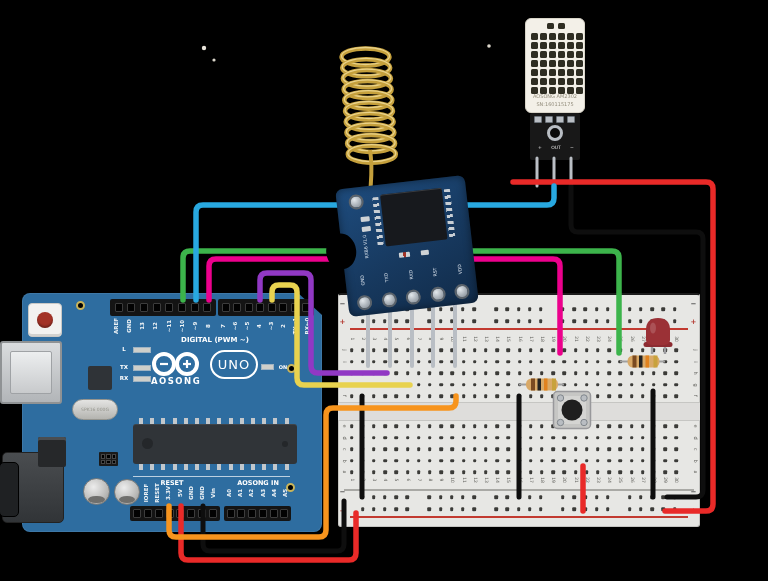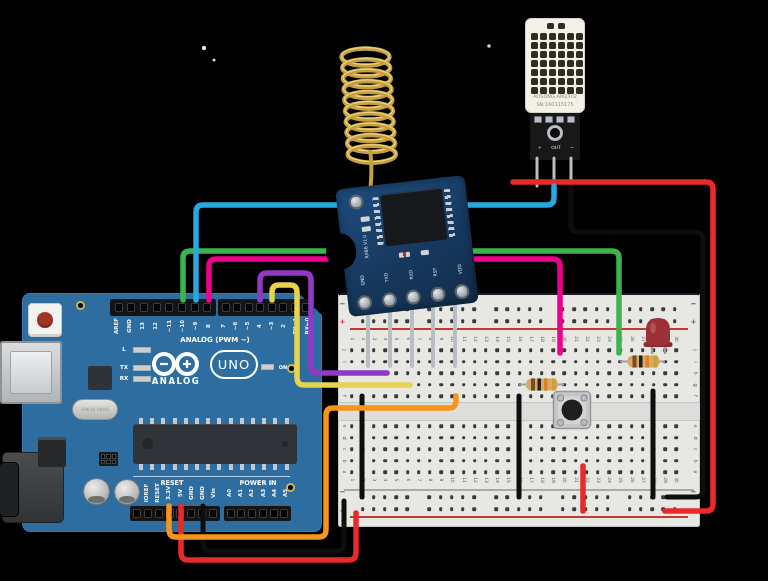--- a/index.html
+++ b/index.html
@@ -172,24 +172,24 @@
       <i></i>
       <i></i>
     </div>
   <div class="abs cap" style="left:83px;top:478px;width:27px;height:27px"></div>
   <div class="abs cap" style="left:114px;top:479px;width:26px;height:26px"></div>
   <div class="abs mhole" style="left:76px;top:301px;width:9px;height:9px"></div>
   <div class="abs mhole" style="left:287px;top:364px;width:9px;height:9px"></div>
   <div class="abs mhole" style="left:286px;top:483px;width:9px;height:9px"></div>
   <div class="abs hline" style="left:133px;top:476px;width:157px;opacity:.8"></div>
 
-  <span class="clabel" style="left:215px;top:340px;font-size:7px;font-weight:bold;color:#fff">ANALOG (PWM ~)</span>
+  <span class="clabel" style="left:215px;top:340px;font-size:7px;font-weight:bold;color:#fff">DIGITAL (PWM ~)</span>
   <span class="clabel" style="left:172px;top:483px;font-size:6.5px;font-weight:bold;color:#fff;background:#2e6da0;padding:0 3px">RESET</span>
-  <span class="clabel" style="left:258px;top:483px;font-size:6.5px;font-weight:bold;color:#fff;background:#2e6da0;padding:0 3px">POWER IN</span>
-  <span class="clabel" style="left:138px;top:381px;font-size:8.5px;font-weight:bold;letter-spacing:1.5px;color:#fff;left:176px">ANALOG</span>
+  <span class="clabel" style="left:258px;top:483px;font-size:6.5px;font-weight:bold;color:#fff;background:#2e6da0;padding:0 3px">AOSONG IN</span>
+  <span class="clabel" style="left:138px;top:381px;font-size:8.5px;font-weight:bold;letter-spacing:1.5px;color:#fff;left:176px">AOSONG</span>
   <span class="clabel" style="left:283px;top:367px;font-size:5px;font-weight:bold;color:#fff">ON</span>
 
   <div class="abs" id="bb-base"></div>
   <div class="abs" id="bb-channel"></div>
   <div class="abs bb-redline" style="left:350px;top:328px;width:338px"></div>
   <div class="abs bb-redline" style="left:350px;top:516px;width:338px"></div>
   <div class="abs bb-grayline" style="left:344px;top:489px;width:350px"></div>
 
   <div class="abs" id="dht22">
     <div class="abs dht-body">

